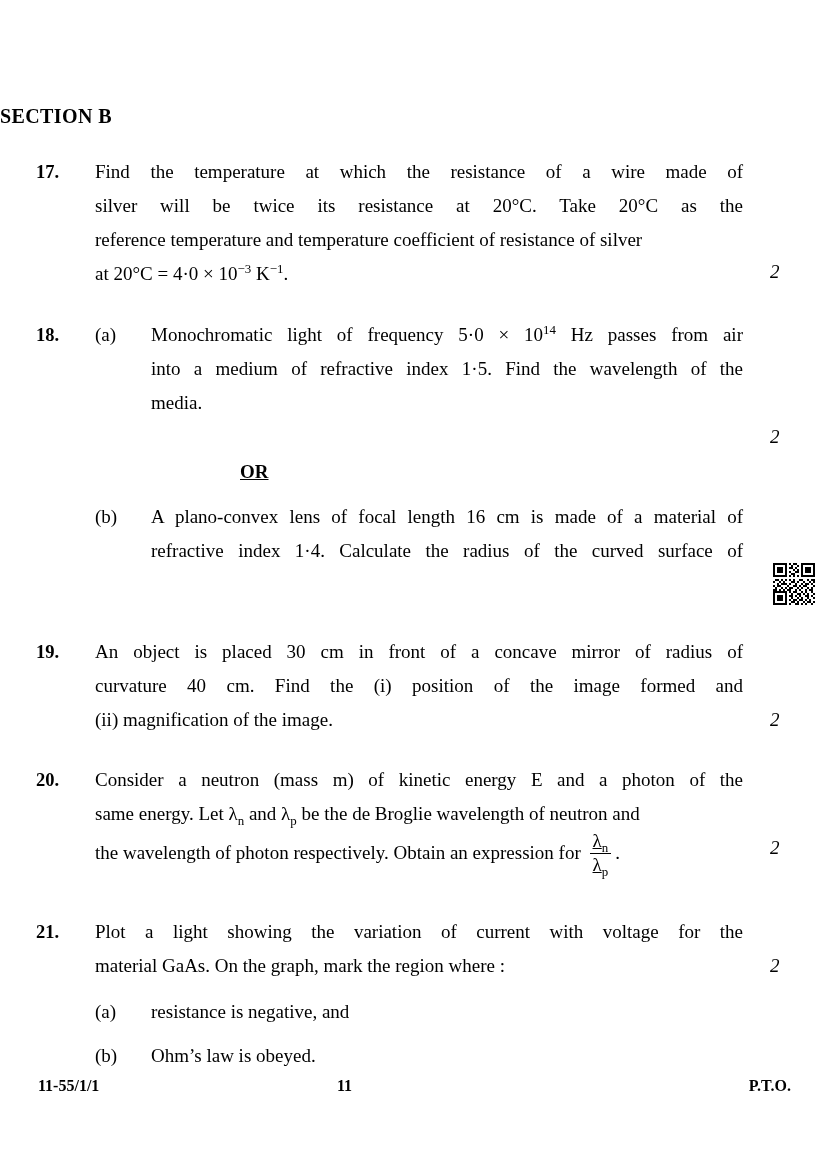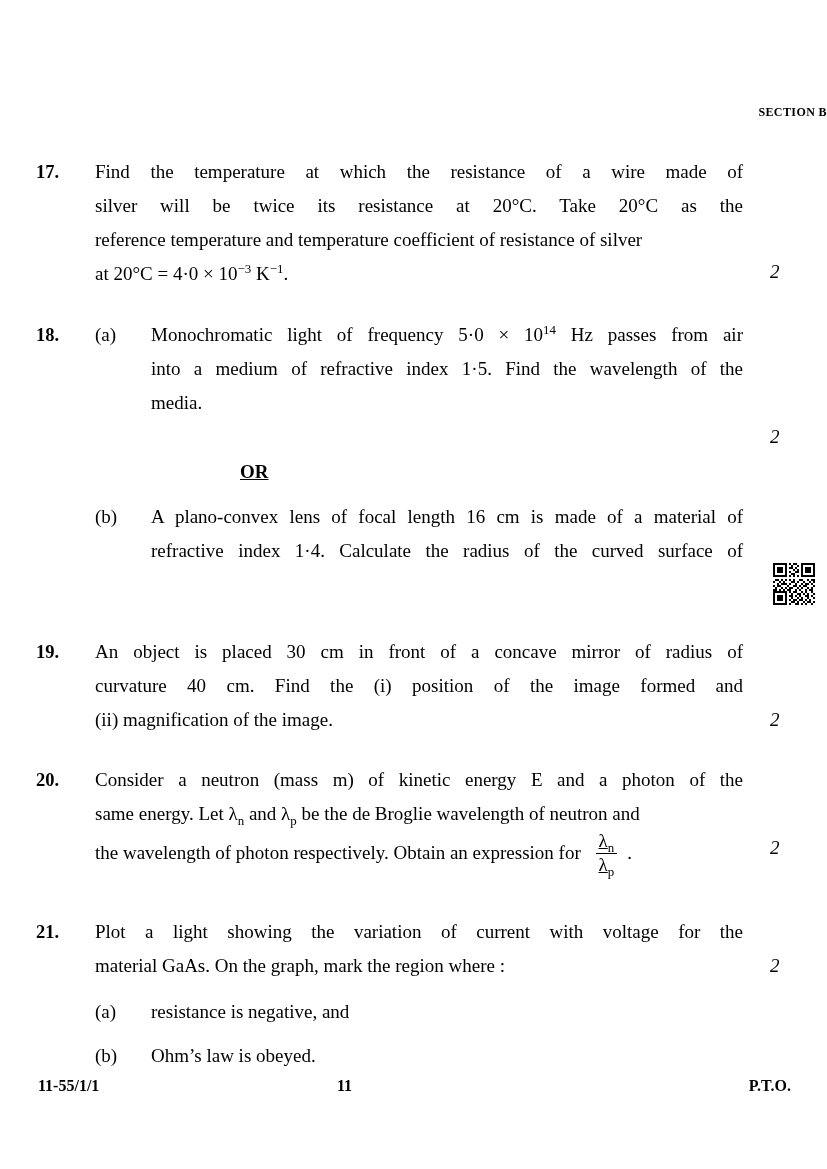--- a/index.html
+++ b/index.html
@@ -22,23 +22,23 @@
     width: 827px;
     height: 1169px;
   }
 
   
   .section-heading {
     position: absolute;
     left: 0;
     top: 105px;
     width: 827px;
-    text-align: right;
+    text-align: left;
     font-weight: bold;
-    font-size: 12px;
+    font-size: 20px;
     letter-spacing: 0.4px;
   }
 
   
   .qblock {
     position: absolute;
     left: 36px;
     width: 756px;
   }
   .qrow {
@@ -131,21 +131,21 @@
     line-height: 0;
   }
 
   
   .frac {
     display: inline-block;
     vertical-align: -0.62em;
     text-align: center;
     font-size: 19px;
     line-height: 1.08;
-    margin: 0 10px;
+    margin: 0 4px;
     text-decoration: underline;
   }
   .frac .num {
     display: block;
     padding: 0 3px 1px 3px;
     border-bottom: 1.3px solid #000;
   }
   .frac .den {
     display: block;
     padding: 1px 3px 0 3px;

